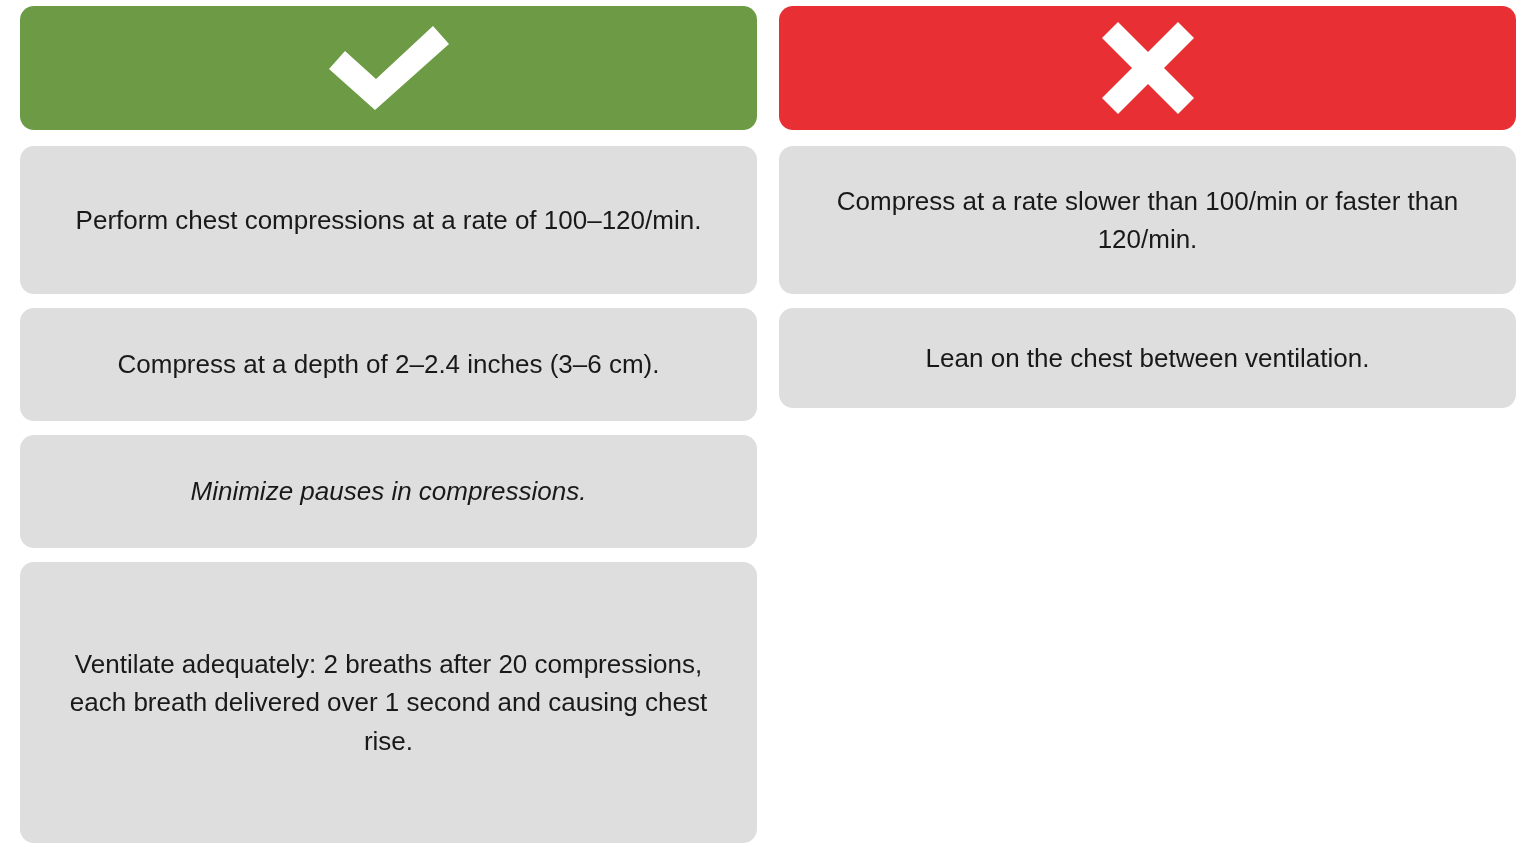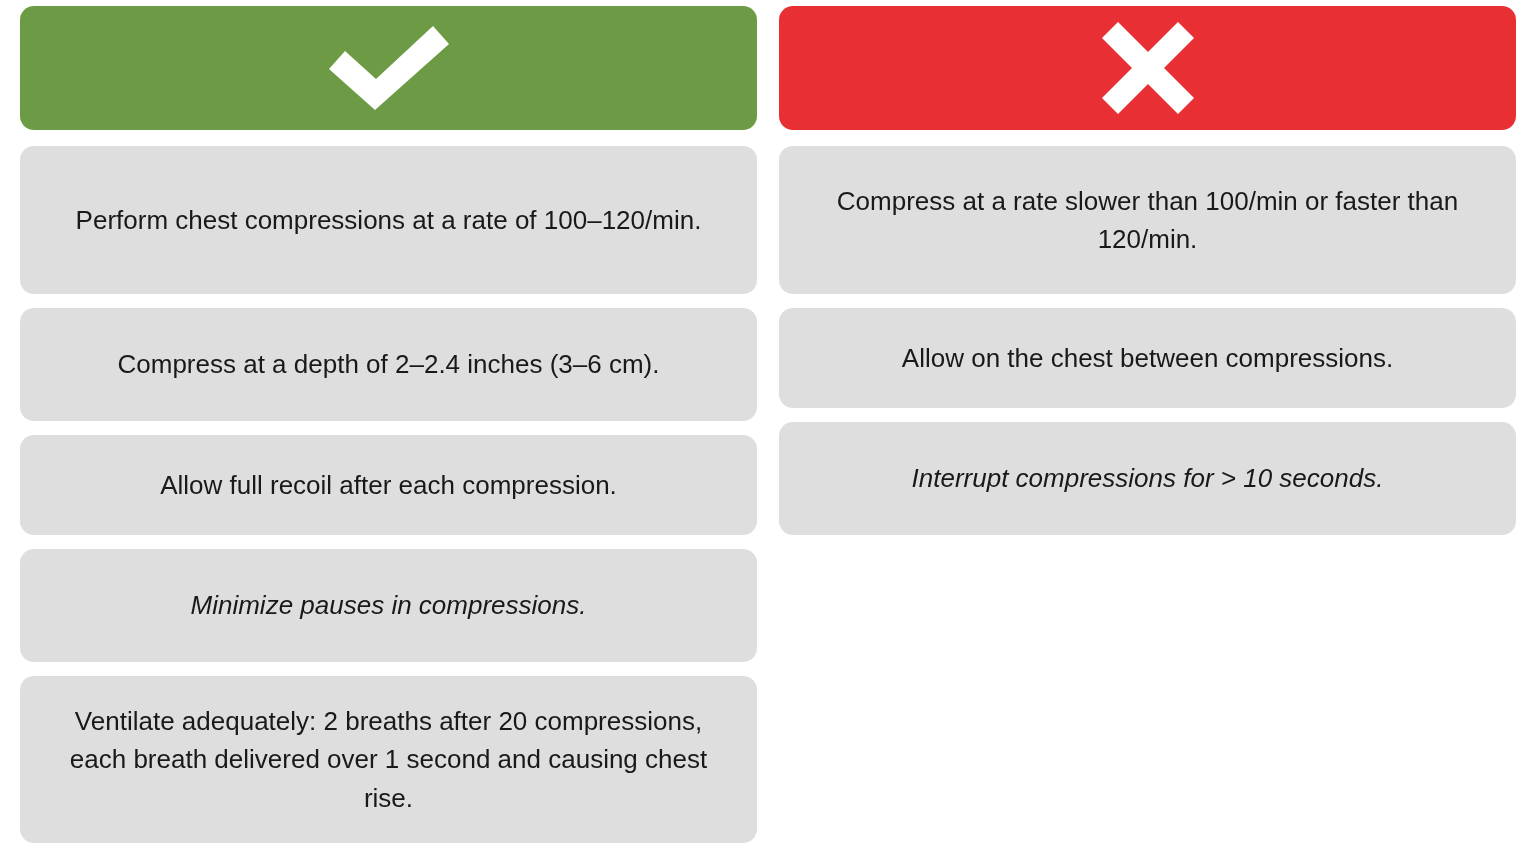--- a/index.html
+++ b/index.html
@@ -89,23 +89,20 @@
     </div>
 
     <div class="card r1">
       <span class="card-text">Perform chest compressions at a rate of 100–120/min.</span>
     </div>
 
     <div class="card r2">
       <span class="card-text">Compress at a depth of 2–2.4 inches (3–6 cm).</span>
     </div>
 
-    <div class="card r3">
-      <span class="card-text">Allow full recoil after each compression.</span>
-    </div>
 
     <div class="card r4">
       <span class="card-text">Minimize pauses in compressions.</span>
     </div>
 
     <div class="card r5">
       <span class="card-text">Ventilate adequately: 2 breaths after 20 compressions, each breath delivered over 1 second and causing chest rise.</span>
     </div>
 
   </div>
@@ -121,23 +118,20 @@
         </svg>
       </span>
     </div>
 
     <div class="card r1">
       <span class="card-text">Compress at a rate slower than 100/min or faster than 120/min.</span>
     </div>
 
 
     <div class="card r3">
-      <span class="card-text">Allow on the chest between compressions.</span>
+      <span class="card-text">Lean on the chest between ventilation.</span>
     </div>
 
-    <div class="card r4">
-      <span class="card-text">Interrupt compressions for &gt; 10 seconds.</span>
-    </div>
 
 
   </div>
 
 </div>
 
 </body></html>

